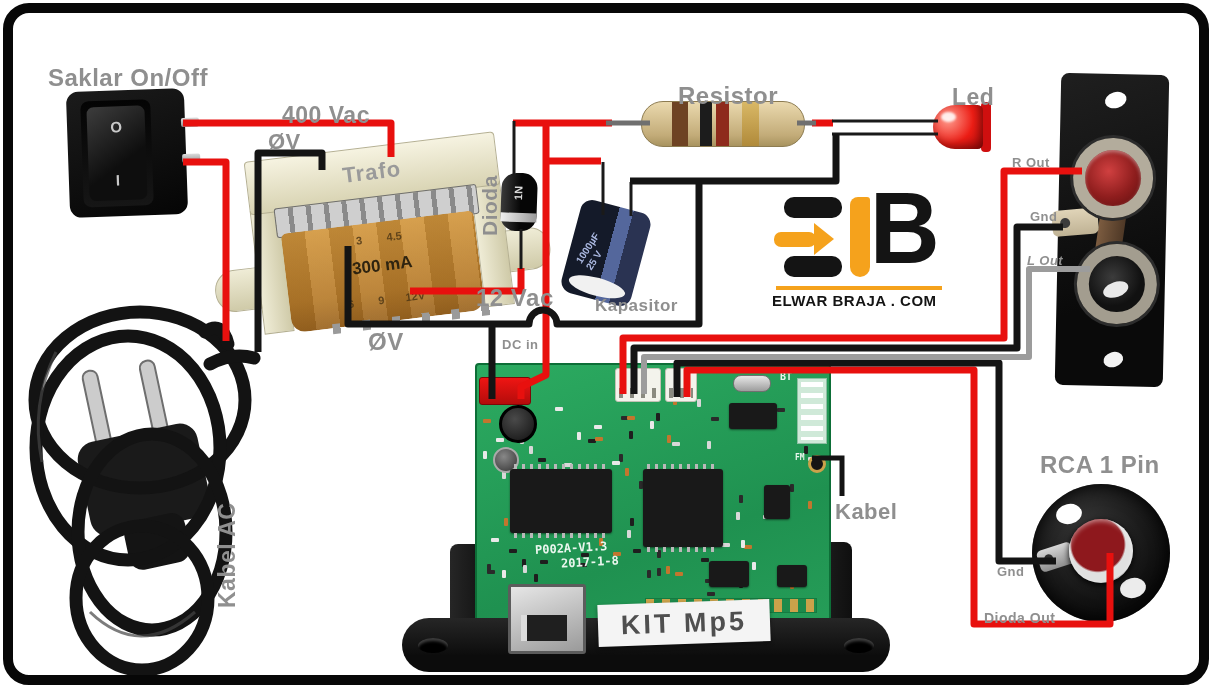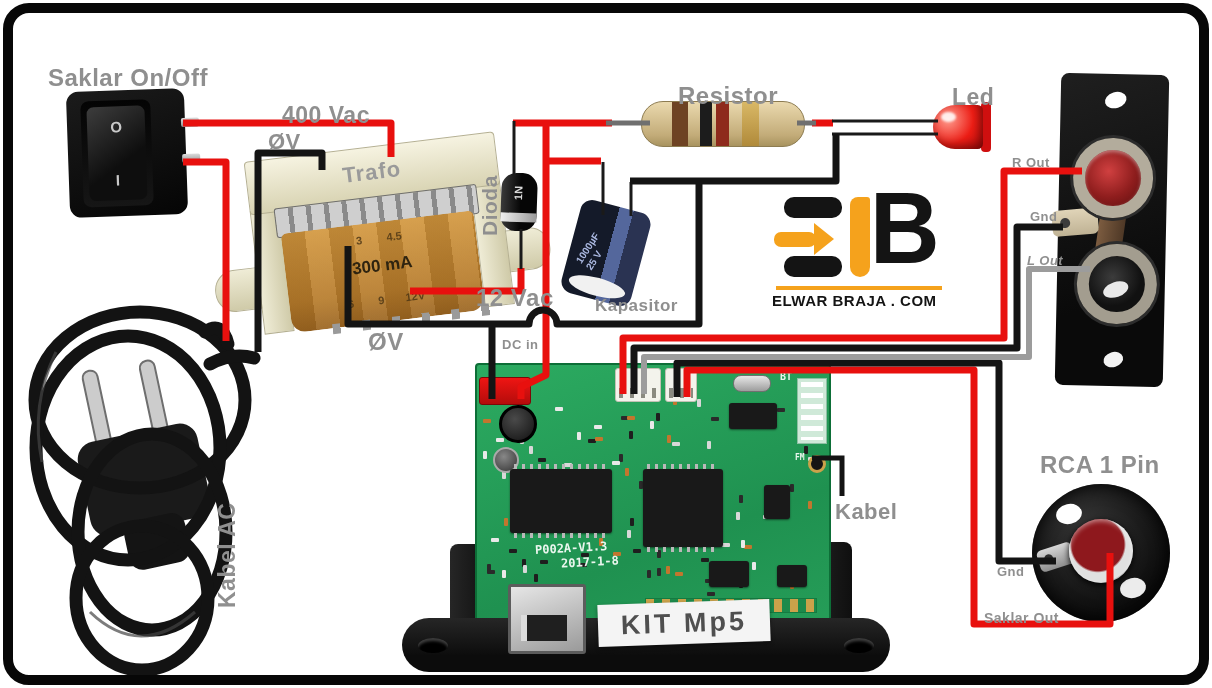--- a/index.html
+++ b/index.html
@@ -398,14 +398,14 @@
   <div class="lbl" style="left:678px;top:82px;font-size:24px;">Resistor</div>
   <div class="lbl" style="left:952px;top:84px;font-size:23px;">Led</div>
   <div class="lbl" style="left:502px;top:337px;font-size:13px;">DC in</div>
   <div class="lbl lbl-vert" style="left:214px;top:476px;height:132px;font-size:23px;">Kabel AC</div>
   <div class="lbl" style="left:835px;top:499px;font-size:22px;">Kabel</div>
   <div class="lbl" style="left:1012px;top:155px;font-size:13px;">R Out</div>
   <div class="lbl" style="left:1030px;top:209px;font-size:13px;">Gnd</div>
   <div class="lbl" style="left:1027px;top:253px;font-size:13px;font-style:italic;">L Out</div>
   <div class="lbl" style="left:1040px;top:451px;font-size:24px;">RCA 1 Pin</div>
   <div class="lbl" style="left:997px;top:564px;font-size:13px;">Gnd</div>
-  <div class="lbl" style="left:984px;top:610px;font-size:14px;">Saklar Out</div>
+  <div class="lbl" style="left:984px;top:610px;font-size:14px;">Dioda Out</div>
 </div>
 
 </body></html>

